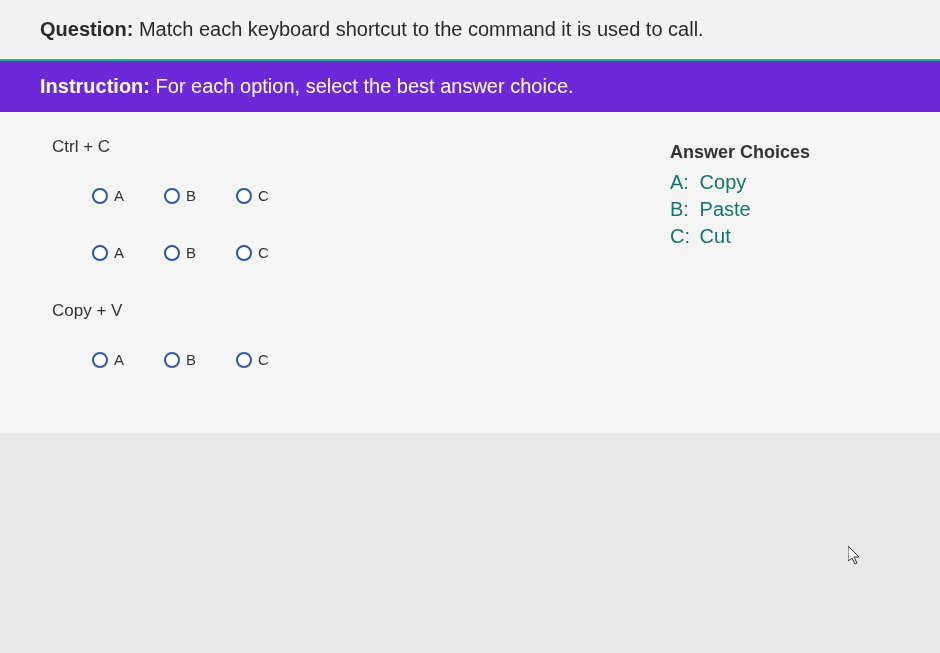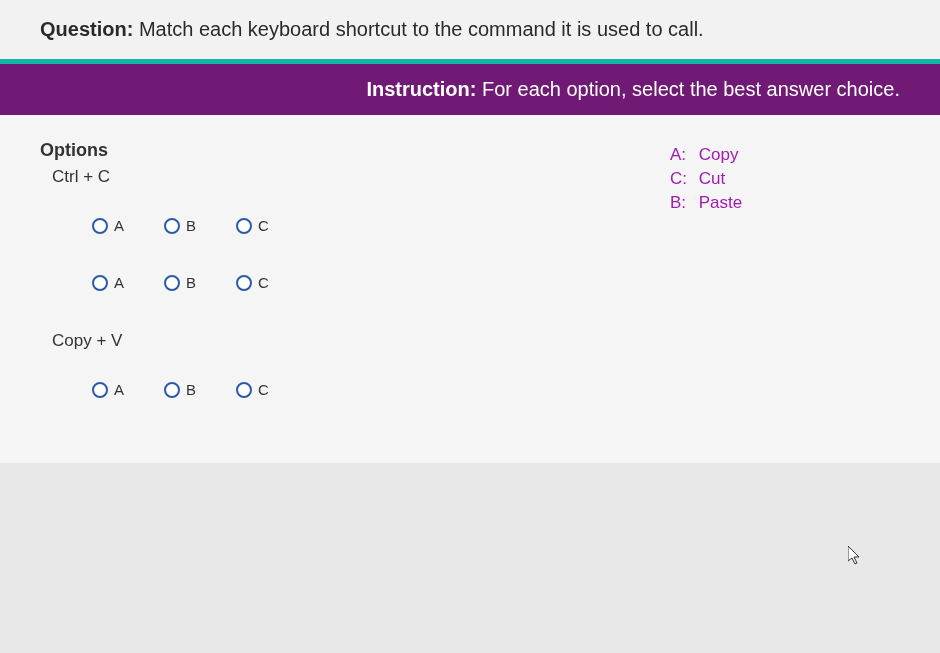--- a/index.html
+++ b/index.html
@@ -12,31 +12,30 @@
       background: #e8e8e8;
       width: 940px;
       height: 653px;
       overflow: hidden;
     }
     .question-bar {
       padding: 18px 40px;
       background: #f2f2f2;
       color: #2a2a2a;
       font-size: 20px;
-      border-bottom: 5px solid #14b8a6;
+      border-bottom: 2px solid #14b8a6;
     }
     .question-label {
       font-weight: 600;
     }
     .instruction-bar {
-      background: #701a75;
+      background: #6d28d9;
       color: #fff;
       padding: 14px 40px;
       font-size: 20px;
-      text-align: right;
     }
     .instruction-label {
       font-weight: 600;
     }
     .content {
       display: flex;
       padding: 25px 40px;
       gap: 40px;
       background: #f5f5f5;
     }
@@ -85,22 +84,22 @@
       font-size: 15px;
       color: #333;
     }
     .answers-heading {
       font-weight: 600;
       font-size: 18px;
       color: #333;
       margin-bottom: 8px;
     }
     .answer-line {
-      font-size: 17px;
-      color: #a21caf;
+      font-size: 20px;
+      color: #0f766e;
       margin-bottom: 4px;
     }
     .answer-key {
       display: inline-block;
       width: 24px;
     }
     .cursor {
       position: absolute;
       left: 848px;
       top: 546px;
@@ -115,21 +114,20 @@
   <span>Match each keyboard shortcut to the command it is used to call.</span>
 </div>
 
 <div class="instruction-bar">
   <span class="instruction-label">Instruction:</span>
   <span>For each option, select the best answer choice.</span>
 </div>
 
 <div class="content">
   <div class="options-col">
-    <div class="options-heading">Options</div>
 
     <div class="option-block">
       <div class="option-text">Ctrl + C</div>
       <div class="radio-row">
         <div class="radio-item">
           <span class="radio-circle"></span>
           <span class="radio-label">A</span>
         </div>
         <div class="radio-item">
           <span class="radio-circle"></span>
@@ -172,30 +170,31 @@
         </div>
         <div class="radio-item">
           <span class="radio-circle"></span>
           <span class="radio-label">C</span>
         </div>
       </div>
     </div>
   </div>
 
   <div class="answers-col">
+    <div class="answers-heading">Answer Choices</div>
     <div class="answer-line">
       <span class="answer-key">A:</span>
       <span>Copy</span>
     </div>
     <div class="answer-line">
+      <span class="answer-key">B:</span>
+      <span>Paste</span>
+    </div>
+    <div class="answer-line">
       <span class="answer-key">C:</span>
       <span>Cut</span>
-    </div>
-    <div class="answer-line">
-      <span class="answer-key">B:</span>
-      <span>Paste</span>
     </div>
   </div>
 </div>
 
 <svg class="cursor" width="16" height="20" viewBox="0 0 16 20">
   <path d="M0,0 L0,15 L4,12 L7,18 L9,17 L6,11 L11,11 Z" fill="#fff" stroke="#333" stroke-width="1"></path>
 </svg>
 
 </body></html>

